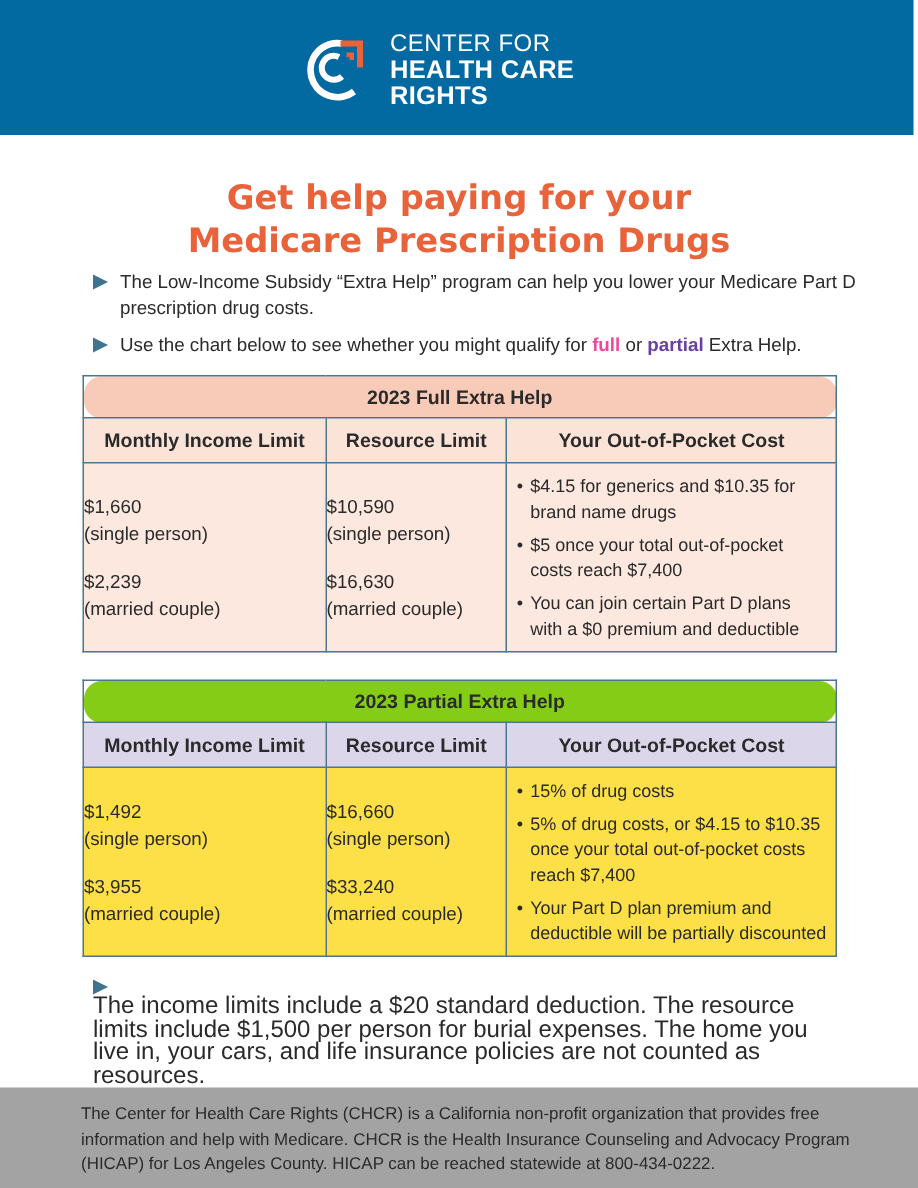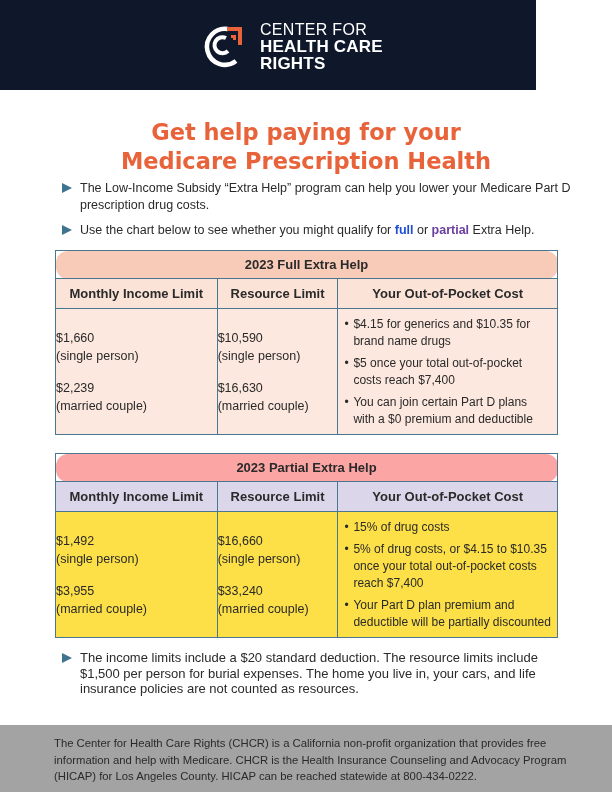--- a/index.html
+++ b/index.html
@@ -1,56 +1,56 @@
 <!DOCTYPE html>
 <html><head>
 <meta charset="utf-8">
 <style>
   * { box-sizing: border-box; margin: 0; padding: 0; }
   html, body { width: 612px; height: 792px; background: #ffffff; overflow: hidden; }
   body { font-family: "DejaVu Sans", sans-serif; color: #2a2a2a; position: relative; }
 
-  .header { position: absolute; left: 0; top: 0; width: 536px; height: 90px; background: #0f172a; }
+  .header { position: absolute; left: 0; top: 0; width: 609px; height: 90px; background: #0369a1; }
   .logo { position: absolute; left: 198px; top: 14px; width: 240px; height: 64px; display: flex; align-items: center; }
   .logo-mark { width: 50px; height: 50px; margin-right: 12px; flex: none; }
   .logo-text { color: #ffffff; line-height: 17px; }
   .logo-l1 { font-family: "Liberation Sans", sans-serif; font-size: 16px; font-weight: normal; letter-spacing: 0.3px; }
   .logo-l2, .logo-l3 { font-family: "Liberation Sans", sans-serif; font-size: 17px; font-weight: bold; letter-spacing: 0.2px; }
 
   .title { position: absolute; left: 0; top: 118px; width: 612px; text-align: center;
            color: #e8623a; font-family: "DejaVu Sans", sans-serif; font-weight: bold; font-size: 22.5px; line-height: 29px; }
 
   .intro { position: absolute; left: 62px; top: 180px; width: 510px; font-family: "Liberation Sans", sans-serif; font-size: 12.5px; line-height: 17px; color: #2a2a2a; }
   .bullet { display: flex; margin-bottom: 8px; }
   .tri { width: 0; height: 0; border-top: 5.5px solid transparent; border-bottom: 5.5px solid transparent; border-left: 10px solid #3f7490; margin-top: 3px; margin-right: 8px; flex: none; }
-  .hl-full { color: #1d4ed8; font-weight: bold; }
+  .hl-full { color: #ec4899; font-weight: bold; }
   .hl-partial { color: #6b3fa0; font-weight: bold; }
 
   table.grid { position: absolute; left: 55px; width: 503px; border-collapse: collapse; font-family: "Liberation Sans", sans-serif; }
   table.grid td, table.grid th { border: 1.3px solid #4a7690; }
   .cap { height: 28px; font-size: 13px; font-weight: bold; text-align: center; color: #2a2a2a; border-radius: 12px; }
   .colh { height: 30px; font-size: 13px; font-weight: bold; text-align: center; color: #2a2a2a; }
   .val { text-align: left; font-size: 12.5px; line-height: 18px; vertical-align: middle; }
   .val .gap { height: 14px; }
   .cost { vertical-align: middle; padding: 4px 6px 4px 6px; font-size: 12px; line-height: 17px; }
   .cost li { list-style: none; position: relative; padding-left: 9px; margin-bottom: 5px; }
   .cost li:last-child { margin-bottom: 0; }
   .cost li::before { content: "\2022"; position: absolute; left: 0; top: 0; }
 
   #full { top: 250px; }
   #full .cap { background: #f7cbb7; }
   #full .colh { background: #fbe3d8; }
   #full .body td { background: #fce8df; height: 126px; }
 
   #partial { top: 453px; }
-  #partial .cap { background: #fca5a5; }
+  #partial .cap { background: #84cc16; }
   #partial .colh { background: #dcd6ea; }
   #partial .body td { background: #fde047; height: 126px; }
 
-  .note { position: absolute; left: 62px; top: 650px; width: 500px; font-family: "Liberation Sans", sans-serif; font-size: 13px; line-height: 15.5px; display: flex; }
+  .note { position: absolute; left: 62px; top: 650px; width: 500px; font-family: "Liberation Sans", sans-serif; font-size: 16px; line-height: 15.5px; display: flex; flex-direction: column; }
 
   .footer { position: absolute; left: 0; top: 725px; width: 612px; height: 67px; background: #a3a3a3; }
   .footer p { position: absolute; left: 54px; top: 10px; width: 520px; font-family: "Liberation Sans", sans-serif; font-size: 11.3px; line-height: 16.5px; color: #2a2a2a; }
 </style>
 </head>
 <body>
 
 <div class="header">
   <div class="logo">
     <svg class="logo-mark" viewBox="0 0 50 50">
@@ -62,21 +62,21 @@
     <div class="logo-text">
       <div class="logo-l1">CENTER FOR</div>
       <div class="logo-l2">HEALTH CARE</div>
       <div class="logo-l3">RIGHTS</div>
     </div>
   </div>
 </div>
 
 <h1 class="title">
   <div>Get help paying for your</div>
-  <div>Medicare Prescription Health</div>
+  <div>Medicare Prescription Drugs</div>
 </h1>
 
 <div class="intro">
   <div class="bullet">
     <span class="tri"></span>
     <span>The Low-Income Subsidy “Extra Help” program can help you lower your Medicare Part D prescription drug costs.</span>
   </div>
   <div class="bullet">
     <span class="tri"></span>
     <span><span>Use the chart below to see whether you might qualify for </span><span class="hl-full">full</span><span> or </span><span class="hl-partial">partial</span><span> Extra Help.</span></span>

